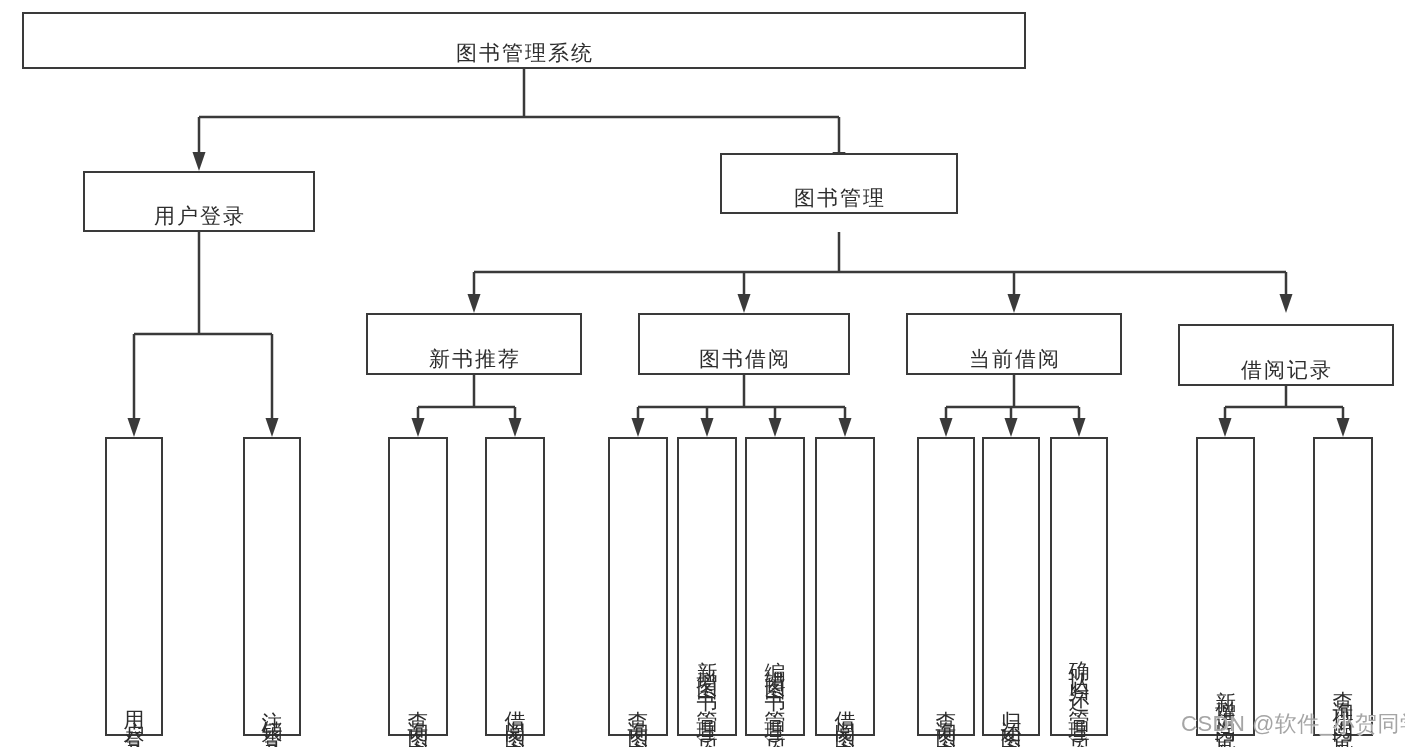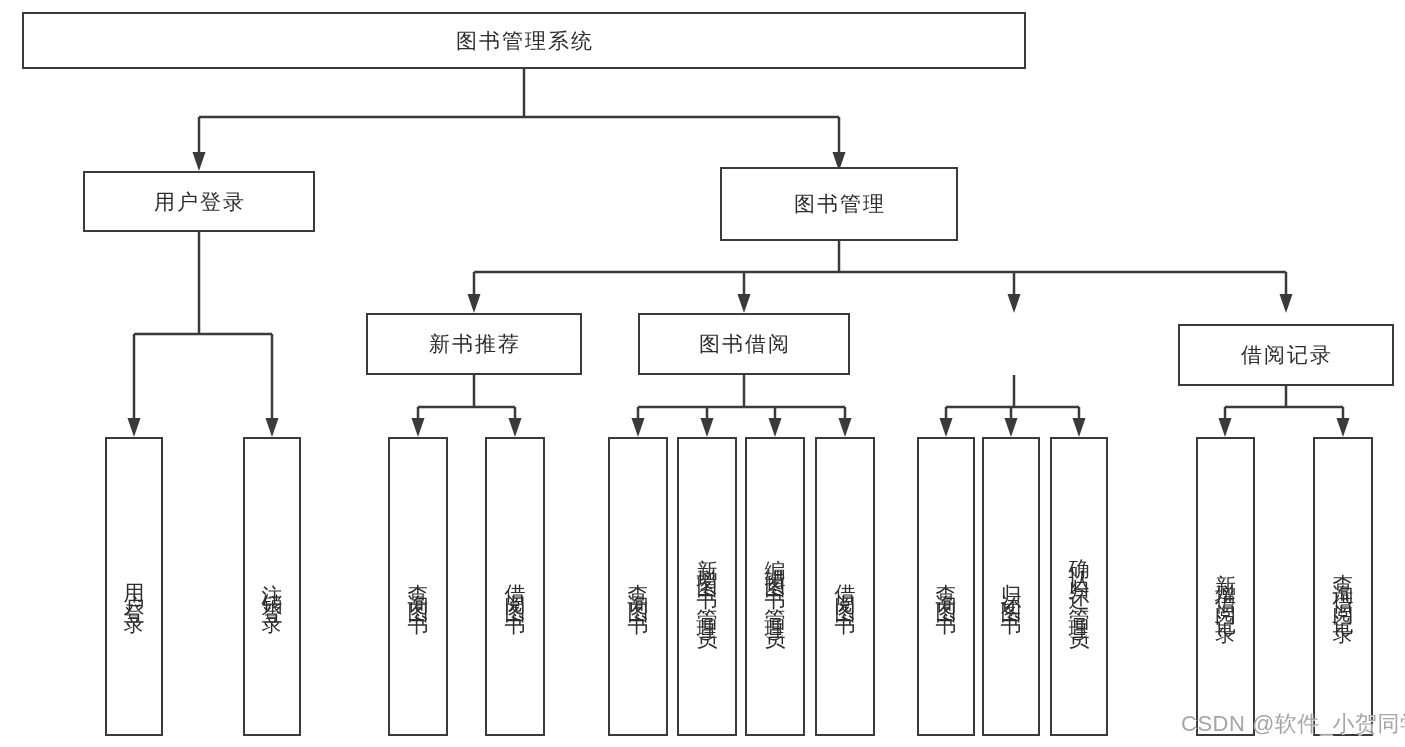--- a/index.html
+++ b/index.html
@@ -16,21 +16,21 @@
     left: 0; top: 0;
     width: 1405px; height: 747px;
     z-index: 1;
   }
   .box {
     position: absolute;
     background: #ffffff;
     border: 2.5px solid #3a3a3a;
     box-sizing: border-box;
     display: flex;
-    align-items: center;
+    align-items: flex-end;
     justify-content: center;
     color: #2d2d2d;
     z-index: 2;
   }
   .hbox .label {
     font-size: 21px;
     letter-spacing: 2px;
     white-space: nowrap;
     transform: translateX(1px);
   }
@@ -92,29 +92,32 @@
     </g>
   </svg>
 
   <div class="box hbox" style="left:22px;top:12px;width:1004px;height:57px">
     <span class="label">图书管理系统</span>
   </div>
 
   <div class="box hbox" style="left:83px;top:171px;width:232px;height:61px">
     <span class="label">用户登录</span>
   </div>
-  <div class="box hbox" style="left:720px;top:167px;width:238px;height:74px">
+  <div class="box hbox" style="left:720px;top:153px;width:238px;height:61px">
     <span class="label">图书管理</span>
   </div>
 
   <div class="box hbox" style="left:638px;top:313px;width:212px;height:62px">
     <span class="label">图书借阅</span>
   </div>
   <div class="box hbox" style="left:366px;top:313px;width:216px;height:62px">
     <span class="label">新书推荐</span>
+  </div>
+  <div class="box hbox" style="left:906px;top:313px;width:216px;height:62px">
+    <span class="label">当前借阅</span>
   </div>
   <div class="box hbox" style="left:1178px;top:324px;width:216px;height:62px">
     <span class="label">借阅记录</span>
   </div>
 
   <div class="box vbox" style="left:105px;top:437px;width:58px;height:299px">
     <span class="label">用户登录</span>
   </div>
   <div class="box vbox" style="left:243px;top:437px;width:58px;height:299px">
     <span class="label">注销登录</span>

